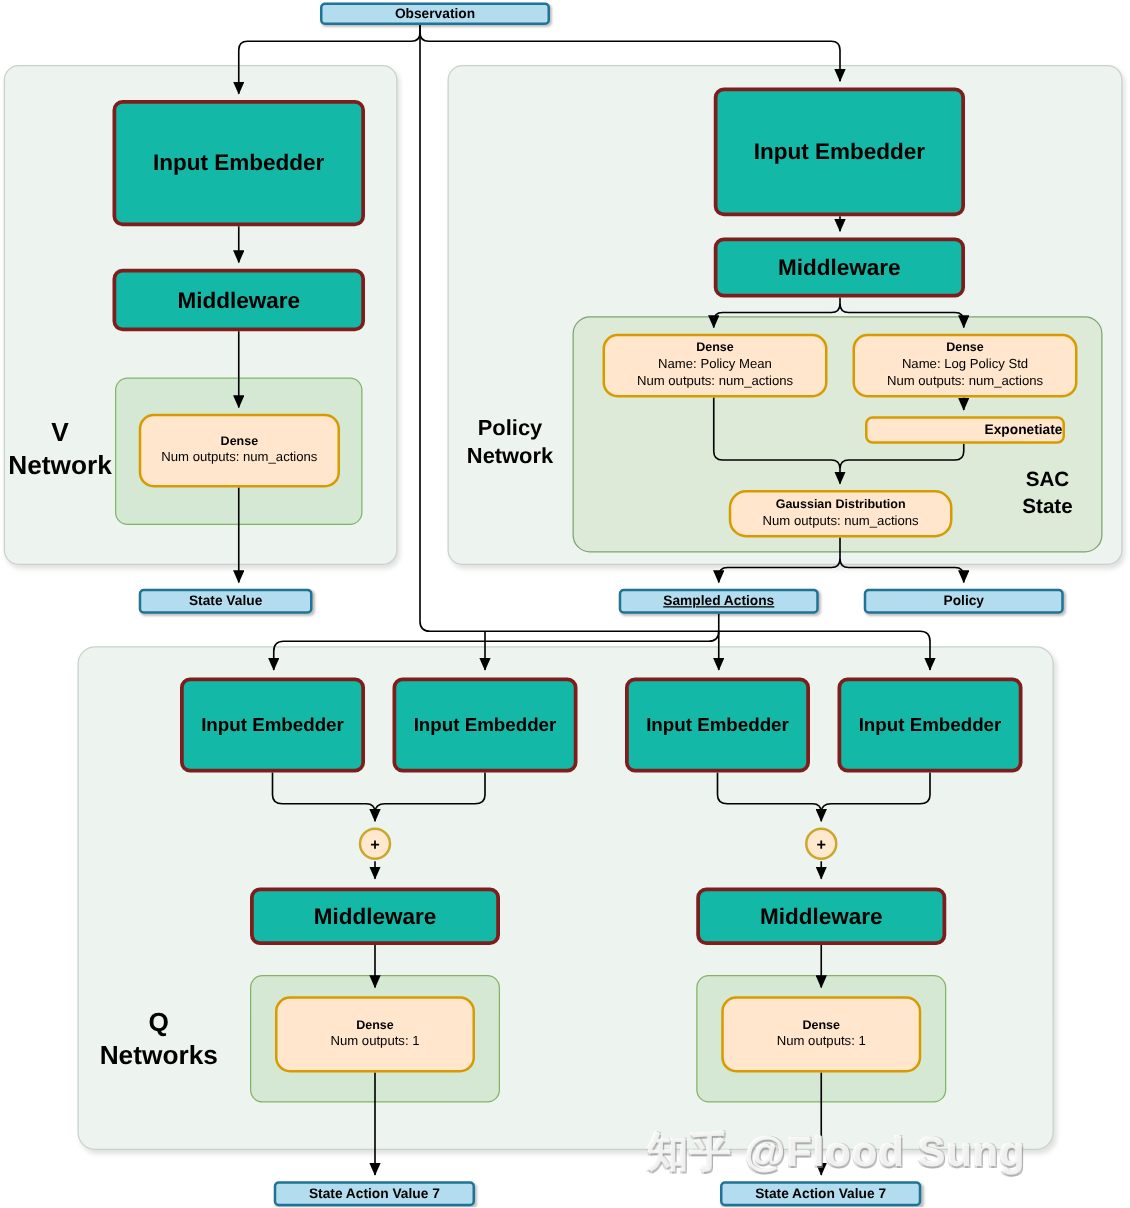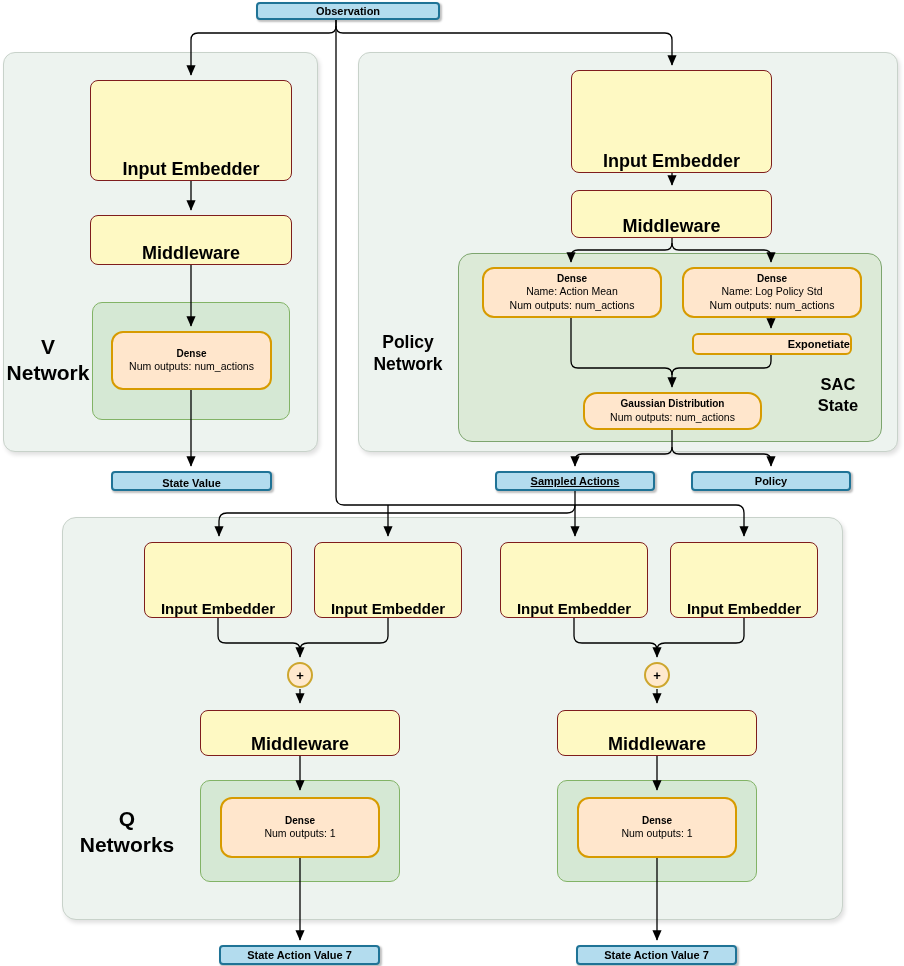--- a/index.html
+++ b/index.html
@@ -24,23 +24,22 @@
     position:absolute; box-sizing:border-box;
     background:#d5e8d4; border:1px solid #82b366; border-radius:10px;
     z-index:1;
   }
   .sacpanel {
     position:absolute; box-sizing:border-box;
     background:#dcead7; border:1px solid #7da56e; border-radius:14px;
     z-index:1;
   }
   .green {
-    background:#fef9c3; border:1px solid #7f1d1d; border-radius:8px;
+    background:#14b8a6; border:3px solid #7f1d1d; border-radius:8px;
     font-weight:bold;
-    justify-content:flex-end;
   }
   .orange {
     background:#ffe6cc; border:2px solid #d79b00; border-radius:12px;
     line-height:1.32;
   }
   .orange .t { font-weight:bold; font-size:10px; }
   .orange .s { font-size:10.5px; }
   .blue {
     background:#b3dcee; border:2px solid #1f7396; border-radius:4px;
     font-weight:bold; font-size:11px;
@@ -133,36 +132,36 @@
   </div>
   <div class="box green fs18" style="left:90px; top:215px; width:202px; height:50px;">
     <span>Middleware</span>
   </div>
   <div class="box orange" style="left:111px; top:331px; width:161px; height:59px;">
     <span class="t">Dense</span>
     <span class="s">Num outputs: num_actions</span>
   </div>
   <div class="seclabel" style="left:5px; top:334px; width:86px; font-size:21px;">V
 Network</div>
-  <div class="box blue" style="left:111px; top:471px; width:161px; height:20px;justify-content:flex-end;">
+  <div class="box blue" style="left:111px; top:471px; width:139px; height:20px;">
     <span>State Value</span>
   </div>
 
   <div class="box green fs18" style="left:571px; top:70px; width:201px; height:103px;">
     <span>Input Embedder</span>
   </div>
   <div class="box green fs18" style="left:571px; top:190px; width:201px; height:48px;">
     <span>Middleware</span>
   </div>
   <div class="seclabel" style="left:356px; top:332px; width:104px; font-size:17.5px;">Policy
 Network</div>
 
   <div class="box orange" style="left:482px; top:267px; width:180px; height:51px;">
     <span class="t">Dense</span>
-    <span class="s">Name: Action Mean</span>
+    <span class="s">Name: Policy Mean</span>
     <span class="s">Num outputs: num_actions</span>
   </div>
   <div class="box orange" style="left:682px; top:267px; width:180px; height:51px;">
     <span class="t">Dense</span>
     <span class="s">Name: Log Policy Std</span>
     <span class="s">Num outputs: num_actions</span>
   </div>
   <div class="box orange" style="left:692px; top:333px; width:160px; height:22px; border-radius:6px;align-items:flex-end;">
     <span class="t" style="font-size:11px;">Exponetiate</span>
   </div>
@@ -219,14 +218,15 @@
   <div class="seclabel" style="left:72px; top:806px; width:110px; font-size:21px;">Q
 Networks</div>
 
   <div class="box blue" style="left:219px; top:945px; width:161px; height:20px;">
     <span>State Action Value 7</span>
   </div>
   <div class="box blue" style="left:576px; top:945px; width:161px; height:20px;">
     <span>State Action Value 7</span>
   </div>
 
+  <div id="watermark" style="left:518px; top:900px;">知乎 @Flood Sung</div>
 
 </div>
 
 </body></html>

